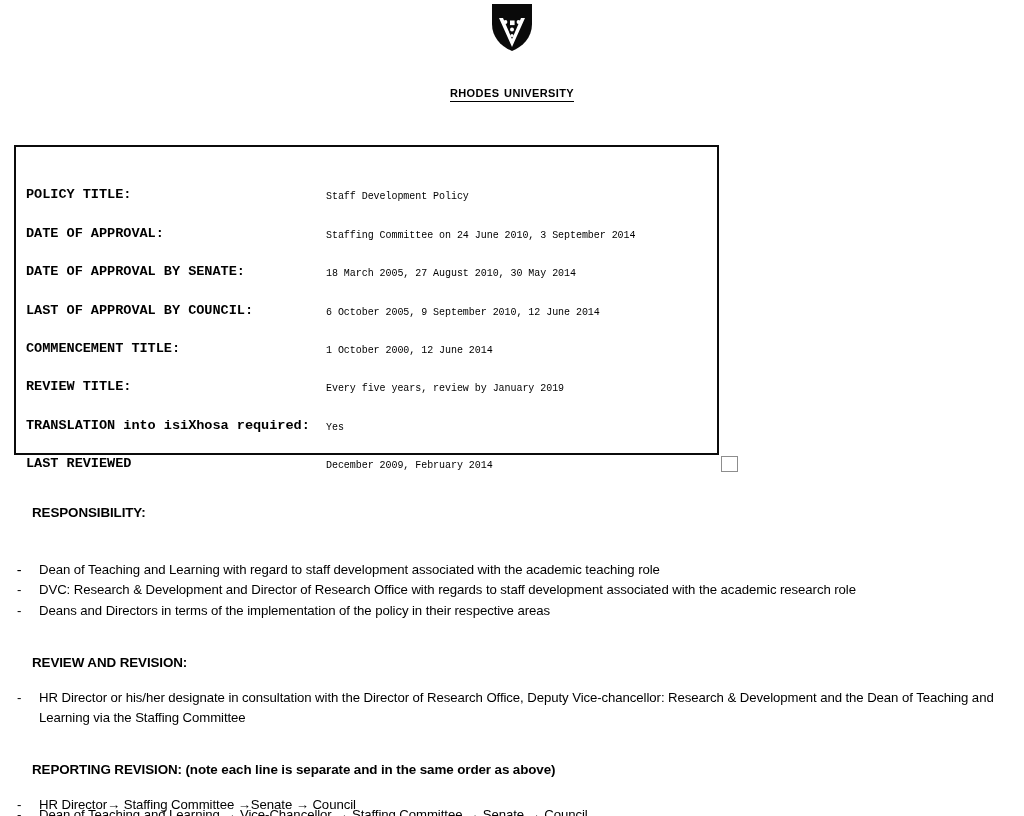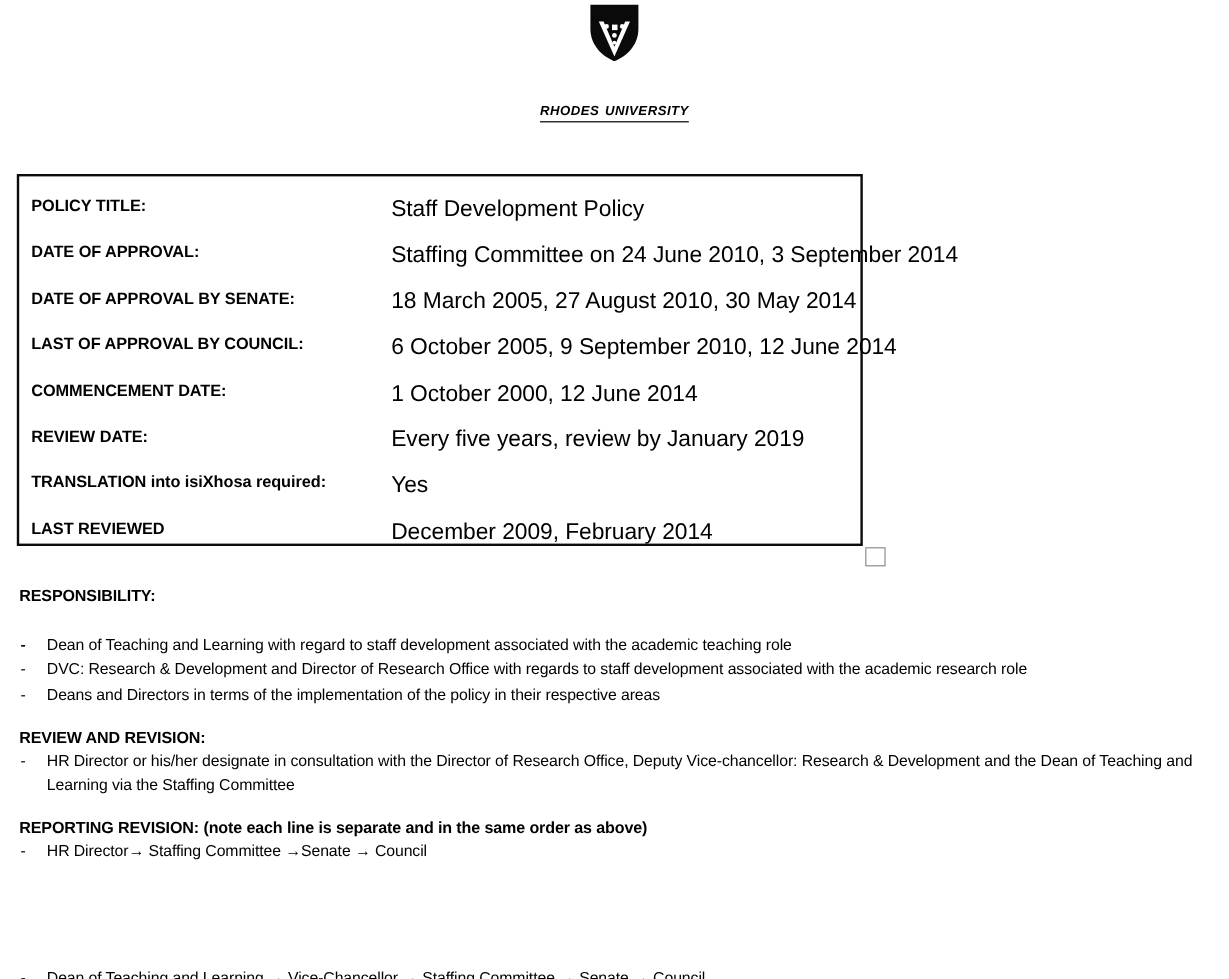--- a/index.html
+++ b/index.html
@@ -40,52 +40,52 @@
   .org-title {
     display: inline-block;
     font-size: 15.5px;
     font-weight: 700;
     letter-spacing: 0.4px;
     font-variant: small-caps;
     text-transform: lowercase;
     border-bottom: 1.6px solid #000;
     padding-bottom: 1px;
     line-height: 1.05;
-    font-style: italic;
   }
 
   
   .meta-table {
     position: absolute;
     left: 14px;
     top: 145px;
     width: 705px;
     height: 310px;
     border: 2.2px solid #0b0b0b;
     box-sizing: border-box;
   }
   .meta-rows {
     position: relative;
     padding: 17px 0 0 10px;
   }
   .meta-row {
     display: flex;
-    align-items: flex-start;
+    align-items: flex-end;
     height: 38.4px;
+    font-family: Liberation Mono, monospace;
   }
   .meta-label {
     width: 300px;
     flex: 0 0 300px;
     font-size: 13.6px;
     font-weight: 700;
     letter-spacing: -0.05px;
     white-space: nowrap;
   }
   .meta-value {
-    font-size: 19px;
+    font-size: 10px;
     font-weight: 400;
     letter-spacing: -0.05px;
     white-space: nowrap;
   }
 
   
   .resize-handle {
     position: absolute;
     left: 721px;
     top: 456px;
@@ -100,21 +100,21 @@
   .content {
     position: absolute;
     left: 16px;
     top: 489px;
     width: 984px;
   }
   .heading {
     font-size: 13.4px;
     font-weight: 700;
     letter-spacing: -0.1px;
-    margin: 0;
+    margin: 16px;
     line-height: 1.25;
   }
   .sec-gap-lg { height: 22px; }
   .sec-gap-md { height: 17px; }
 
   .bullet-list {
     margin: 0;
     padding: 0;
     list-style: none;
   }
@@ -179,25 +179,25 @@
       </div>
       <div class="meta-row">
         <div class="meta-label">DATE OF APPROVAL BY SENATE:</div>
         <div class="meta-value">18 March 2005, 27 August 2010, 30 May 2014</div>
       </div>
       <div class="meta-row">
         <div class="meta-label">LAST OF APPROVAL BY COUNCIL:</div>
         <div class="meta-value">6  October 2005, 9 September 2010, 12 June 2014</div>
       </div>
       <div class="meta-row">
-        <div class="meta-label">COMMENCEMENT DATE:</div>
+        <div class="meta-label">COMMENCEMENT TITLE:</div>
         <div class="meta-value">1 October 2000, 12 June 2014</div>
       </div>
       <div class="meta-row">
-        <div class="meta-label">REVIEW DATE:</div>
+        <div class="meta-label">REVIEW TITLE:</div>
         <div class="meta-value">Every five years, review by January 2019</div>
       </div>
       <div class="meta-row">
         <div class="meta-label">TRANSLATION into isiXhosa required:</div>
         <div class="meta-value">Yes</div>
       </div>
       <div class="meta-row">
         <div class="meta-label">LAST REVIEWED</div>
         <div class="meta-value">December 2009, February 2014</div>
       </div>

